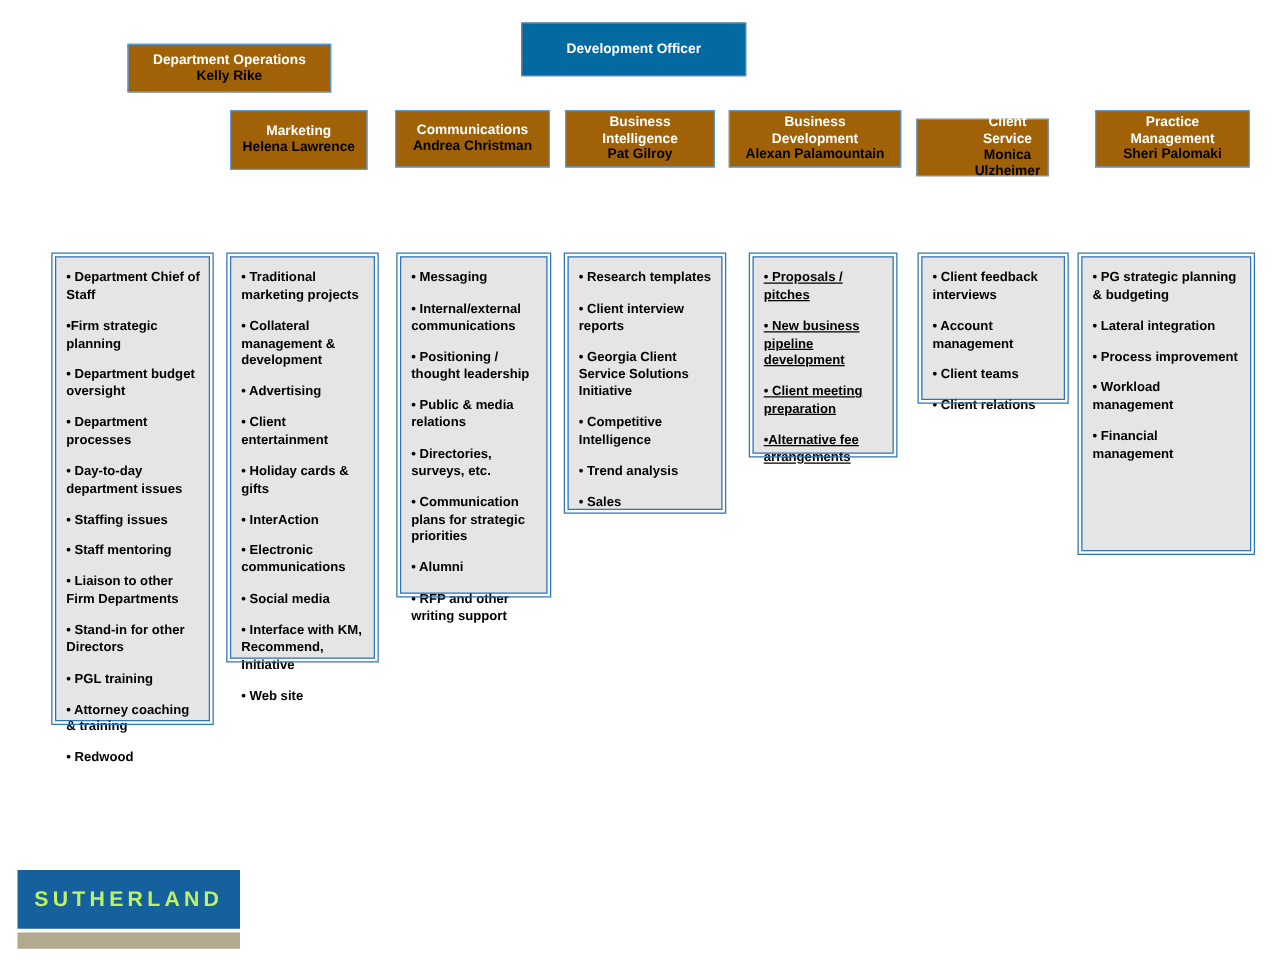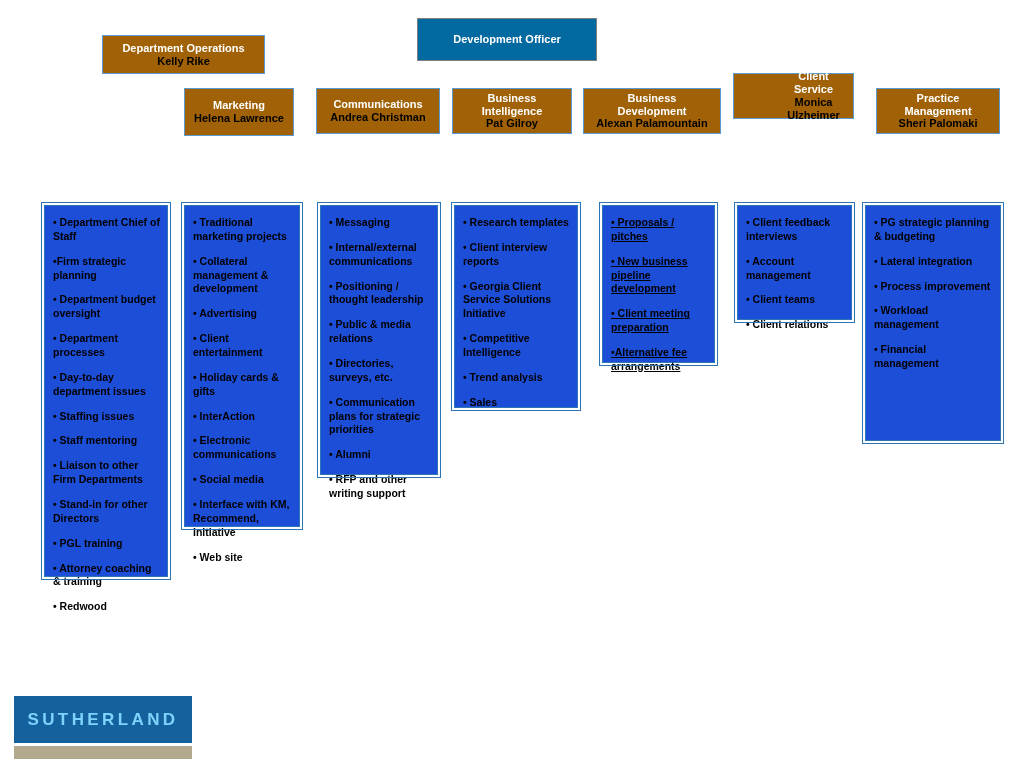--- a/index.html
+++ b/index.html
@@ -38,21 +38,21 @@
     border: 1px solid #7f7f7f;
     gap: 45px;
   }
   .hdr-title { color: #ffffff; }
   .hdr-name  { color: #000000; }
 
   
   .col-box {
     position: absolute;
     box-sizing: border-box;
-    background: #1d4ed8;
+    background: #e5e5e5;
     border: 1px solid #2e75b6;
     outline: 1px solid #2e75b6;
     outline-offset: 2px;
     padding: 10px 7px 10px 8px;
   }
   .col-box ul {
     list-style: none;
     margin: 0;
     padding: 0;
   }
@@ -73,21 +73,21 @@
     width: 178px;
   }
   .logo-block {
     background: #15619e;
     height: 47px;
     display: flex;
     align-items: center;
     justify-content: center;
   }
   .logo-text {
-    color: #7dd3fc;
+    color: #bef264;
     font-size: 17px;
     font-weight: bold;
     letter-spacing: 3.4px;
   }
   .logo-bar {
     background: #b3a98f;
     height: 13px;
     margin-top: 3px;
   }
 </style>
@@ -120,21 +120,21 @@
   <div class="hdr-title">Intelligence</div>
   <div class="hdr-name">Pat Gilroy</div>
 </div>
 
 <div class="hdr-box blue" style="left:583px; top:88px; width:138px; height:46px;">
   <div class="hdr-title">Business</div>
   <div class="hdr-title">Development</div>
   <div class="hdr-name">Alexan Palamountain</div>
 </div>
 
-<div class="hdr-box blue" style="left:733px; top:73px; width:121px; height:46px;padding-left:44px;">
+<div class="hdr-box blue" style="left:733px; top:95px; width:106px; height:46px;padding-left:44px;">
   <div class="hdr-title">Client Service</div>
   <div class="hdr-name">Monica Ulzheimer</div>
 </div>
 
 <div class="hdr-box blue" style="left:864px; top:88px; width:124px; height:46px;margin-left:12px;">
   <div class="hdr-title">Practice</div>
   <div class="hdr-title">Management</div>
   <div class="hdr-name">Sheri Palomaki</div>
 </div>
 

